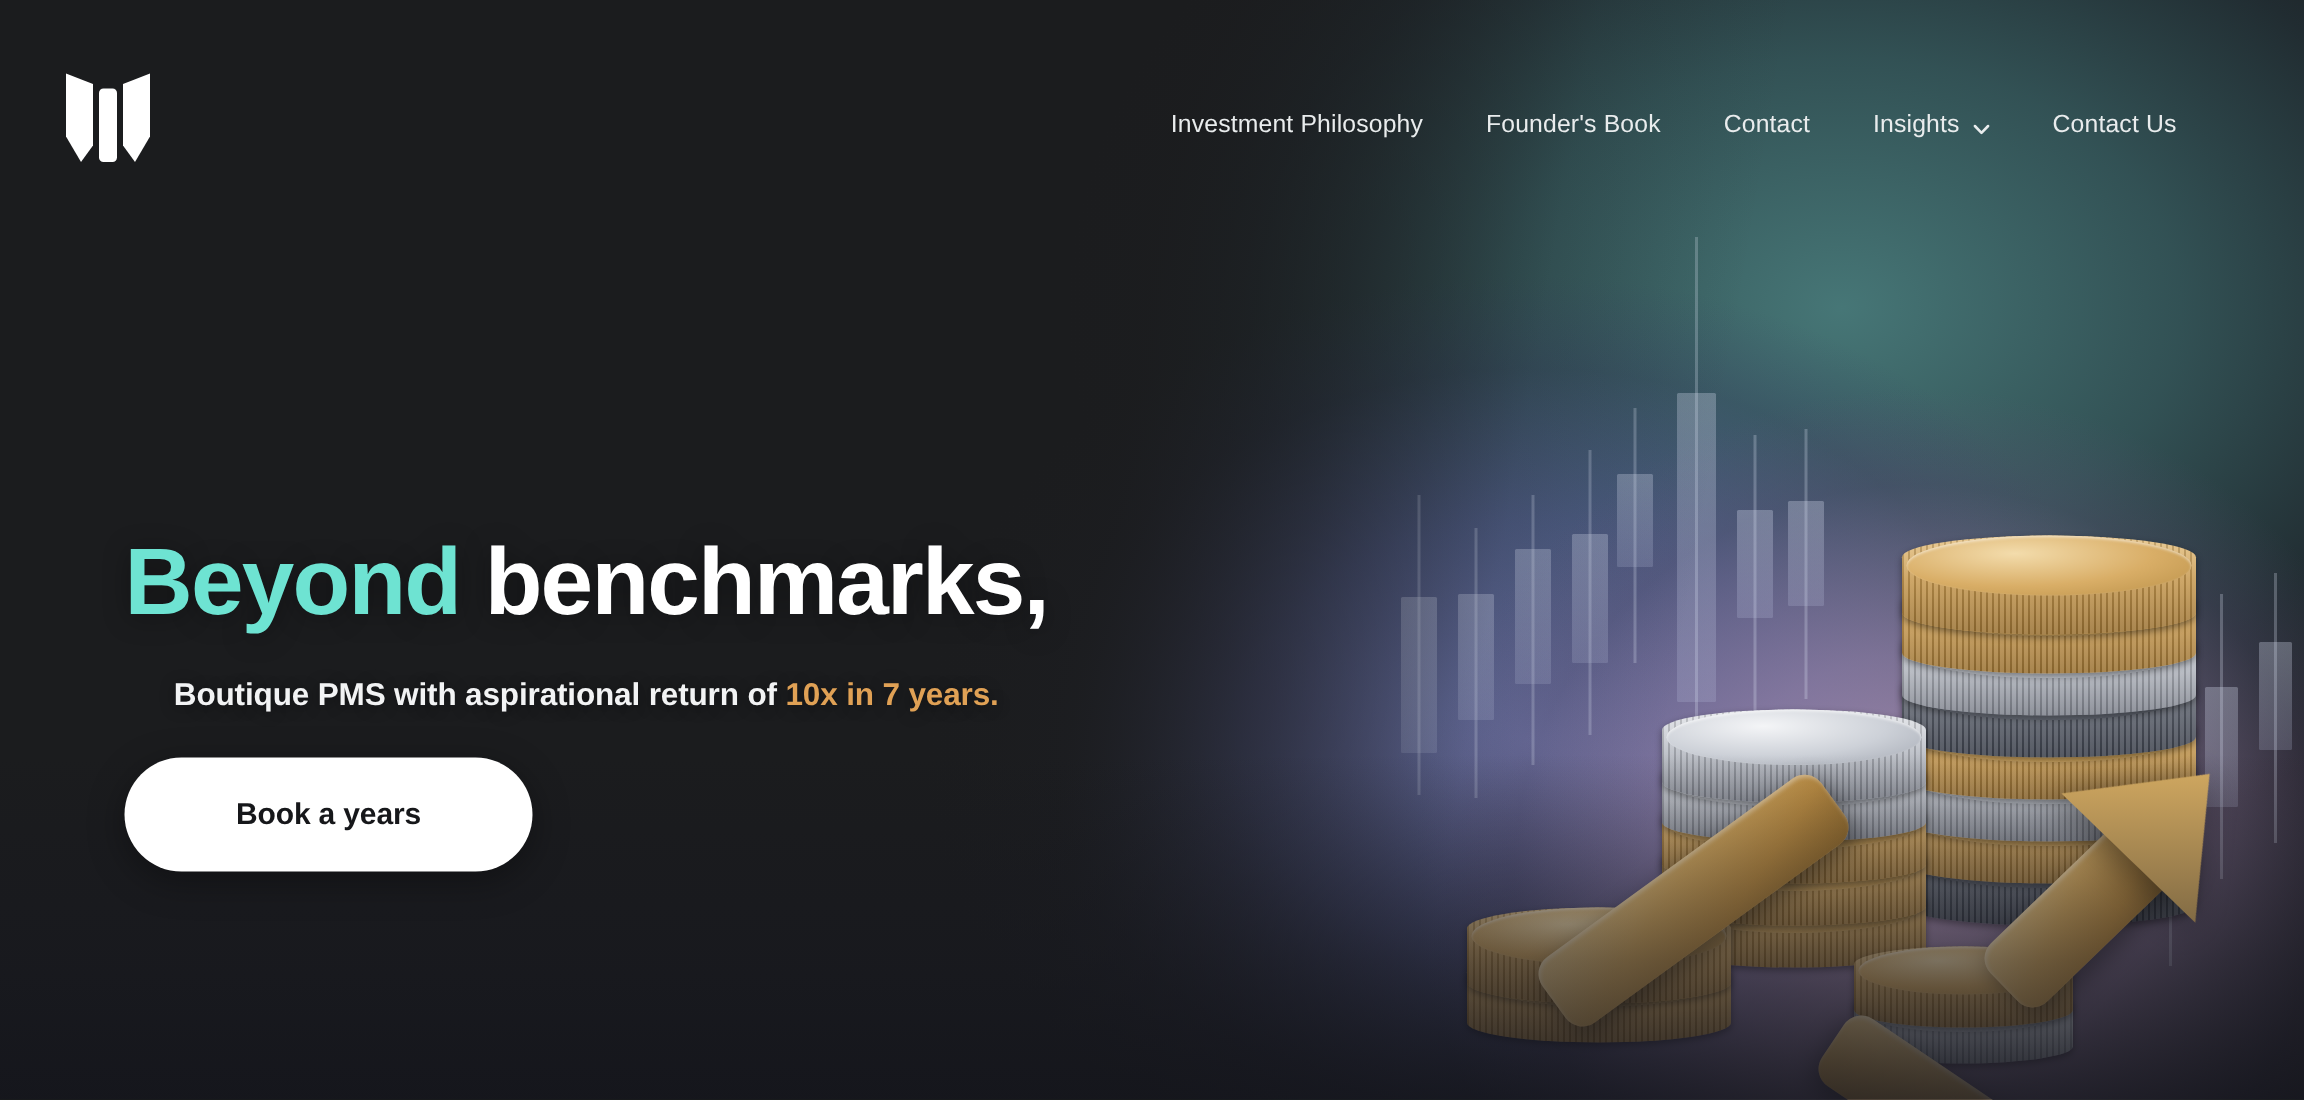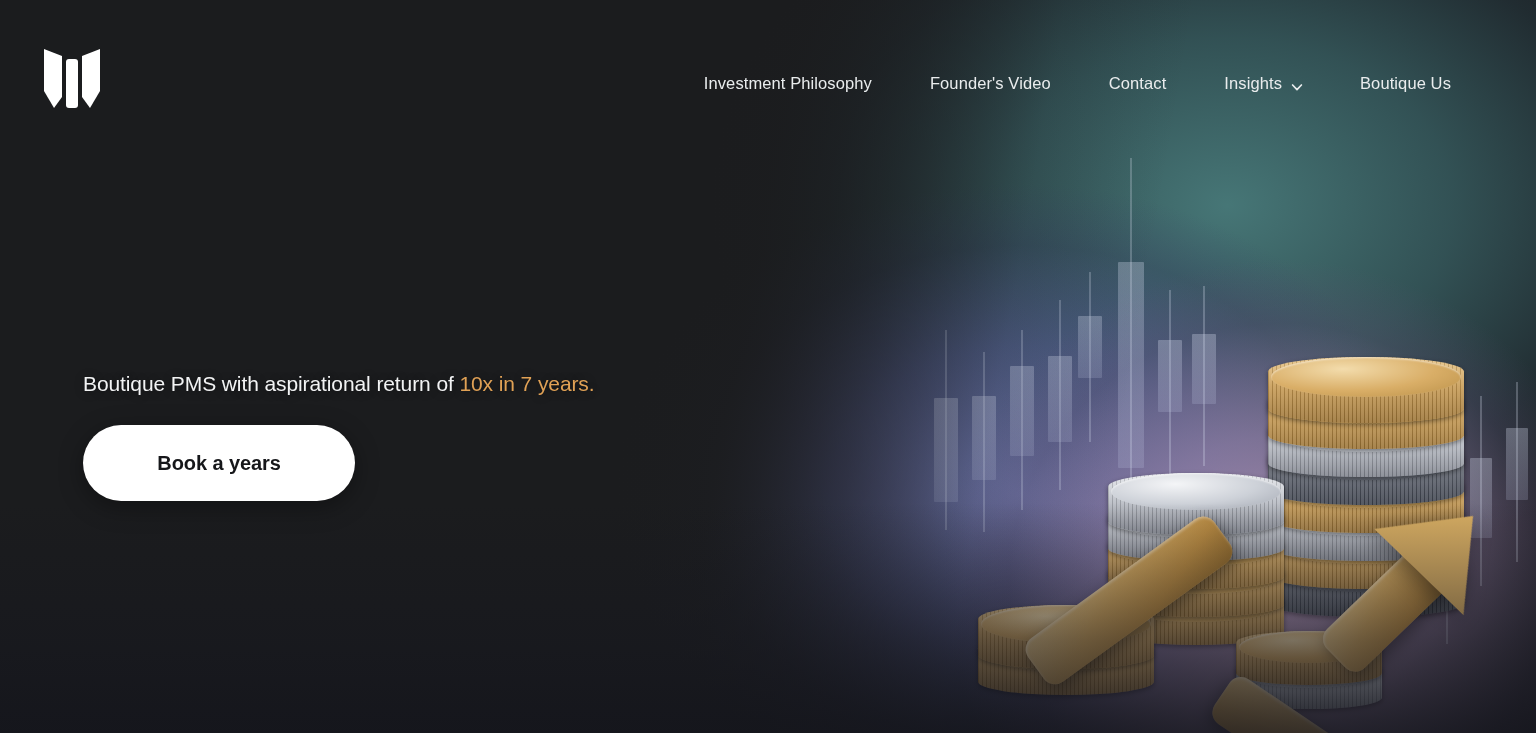--- a/index.html
+++ b/index.html
@@ -116,44 +116,45 @@
   .header{
     position:absolute; top:0; left:0; right:0; height:160px;
     display:flex; align-items:flex-start; z-index:20;
   }
   .logo{
     position:absolute; left:42px; top:47px;
     width:60px; height:62px; display:block;
   }
   .nav{
     position:absolute; right:64px; top:68px;
-    display:flex; align-items:center; gap:16px;
+    display:flex; align-items:center; gap:0px;
   }
   .nav-item{
     color:#e9eced; font-size:16.5px; letter-spacing:.1px;
     padding:6px 21px; cursor:pointer; white-space:nowrap;
     display:flex; align-items:center; gap:9px;
     text-decoration:none;
   }
   .chev{ display:inline-block; width:11px; height:11px; }
 
   
   .hero{ position:absolute; left:83px; top:348px; z-index:15; }
   .head-line{
     font-size:63px; line-height:80px; font-weight:700;
     color:#ffffff; letter-spacing:-1.2px; white-space:nowrap;
     text-shadow:0 2px 18px rgba(0,0,0,.35);
   }
   .accent-mint{ color:#6ee3d2; }
   .accent-magenta{ color:#cc5cef; }
 
   .sub{
-    margin-top:24px; font-size:21px; font-weight:400; color:#f2f3f4;
+    margin-top:24px; font-size:21px; font-weight:700; color:#f2f3f4;
     letter-spacing:-.1px; white-space:nowrap;
     text-shadow:0 1px 10px rgba(0,0,0,.4);
+    text-align:center;
   }
   .accent-gold{ color:#e0a155; }
 
   .cta{
     margin-top:29px; display:inline-flex; align-items:center; justify-content:center;
     width:272px; height:76px; border-radius:38px;
     background:#ffffff; color:#16171a;
     font-size:20px; font-weight:700; letter-spacing:-.1px;
     border:none; cursor:pointer;
     box-shadow:0 6px 24px rgba(0,0,0,.35);
@@ -328,45 +329,46 @@
       </svg>
     </a>
 
     <nav class="nav">
 
       <a class="nav-item" href="#">
         <span>Investment Philosophy</span>
       </a>
 
       <a class="nav-item" href="#">
-        <span>Founder's Video</span>
+        <span>Founder's Book</span>
       </a>
 
       <a class="nav-item" href="#">
         <span>Contact</span>
       </a>
 
       <a class="nav-item" href="#">
         <span>Insights</span>
         <span class="chev">
           <svg viewBox="0 0 12 12" width="12" height="12" xmlns="http://www.w3.org/2000/svg">
             <path d="M1.6 4 L6 8.6 L10.4 4" fill="none" stroke="#e9eced" stroke-width="1.7" stroke-linecap="round" stroke-linejoin="round"></path>
           </svg>
         </span>
       </a>
 
       <a class="nav-item" href="#">
-        <span>Boutique Us</span>
+        <span>Contact Us</span>
       </a>
 
     </nav>
   </header>
 
   <section class="hero">
 
+    <h1 class="head-line"><span class="accent-mint">Beyond</span><span> benchmarks,</span></h1>
 
 
     <p class="sub"><span>Boutique PMS with aspirational return of </span><span class="accent-gold">10x in 7 years.</span></p>
 
     <button class="cta">Book a years</button>
 
   </section>
 
 </div>
 

